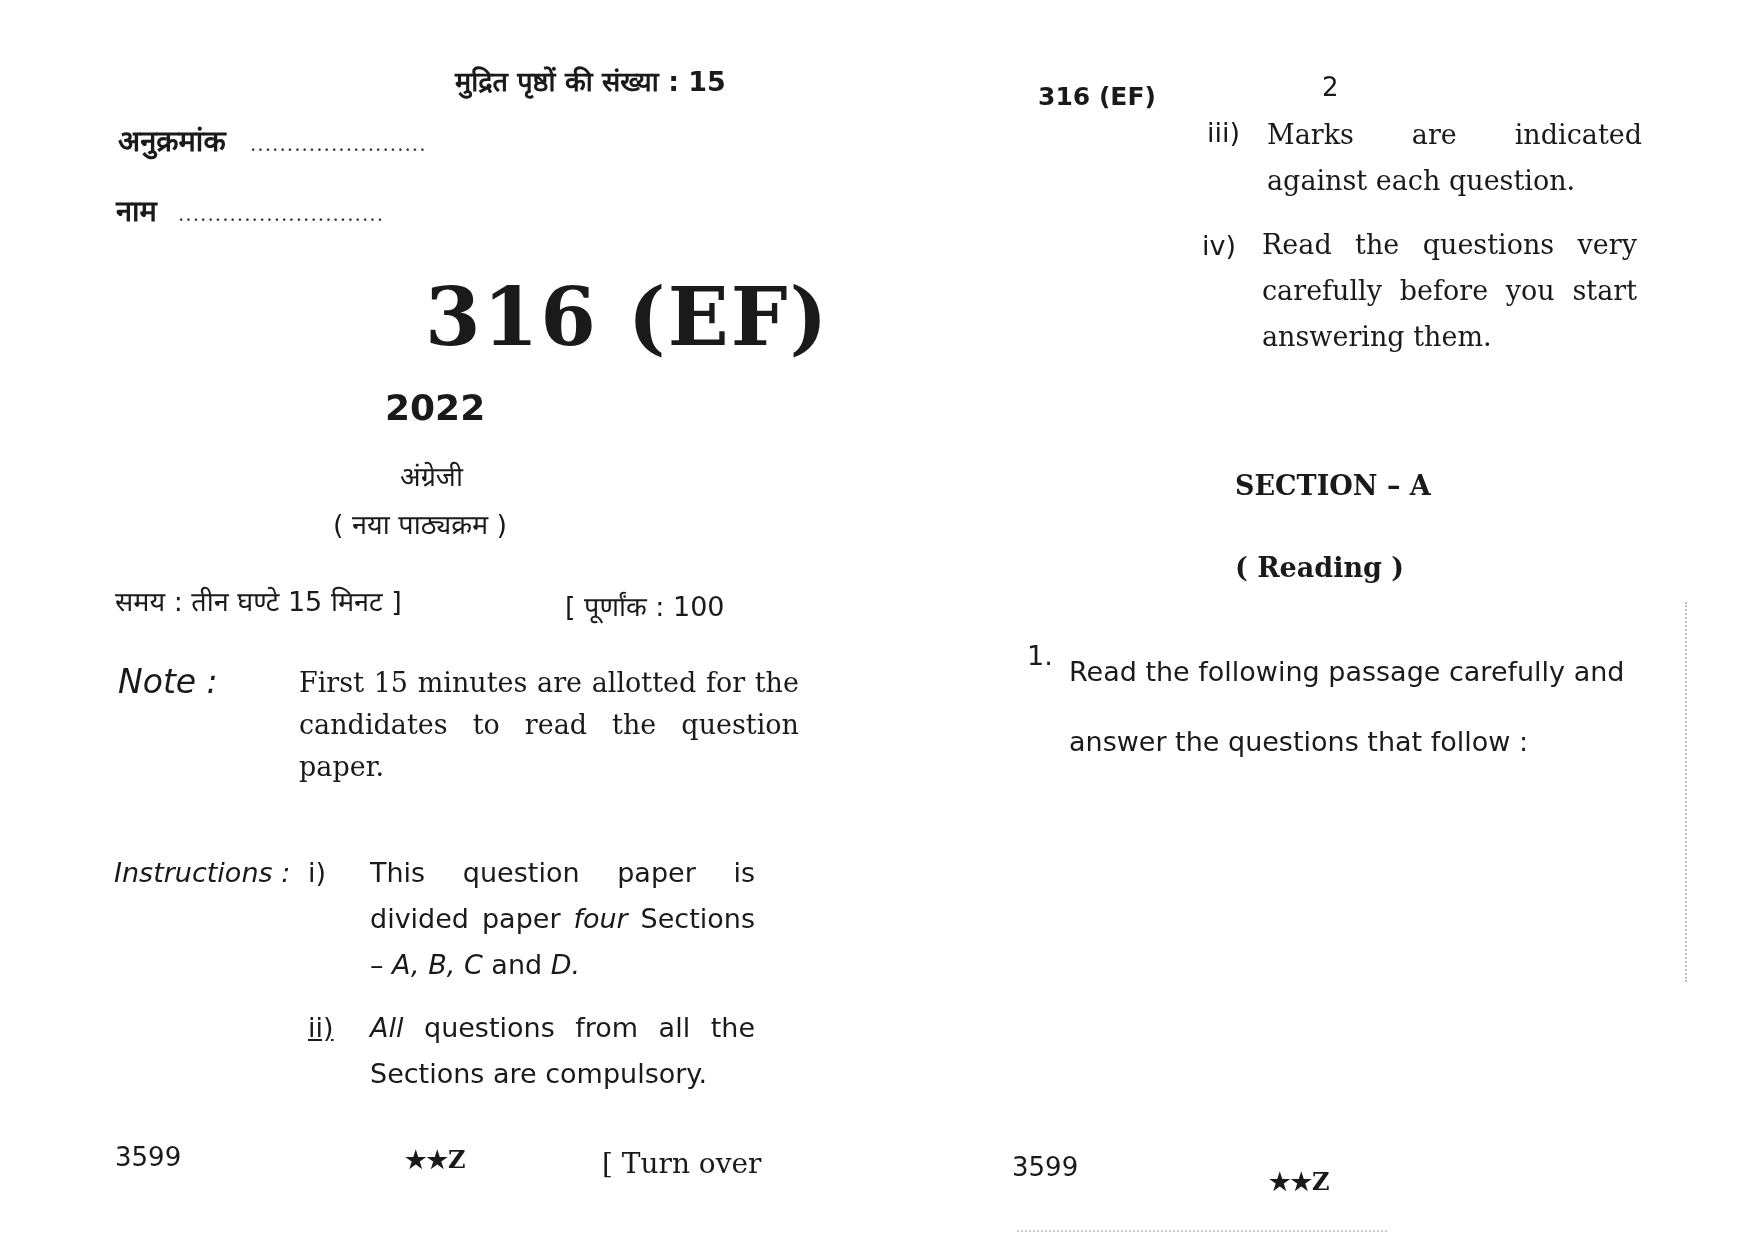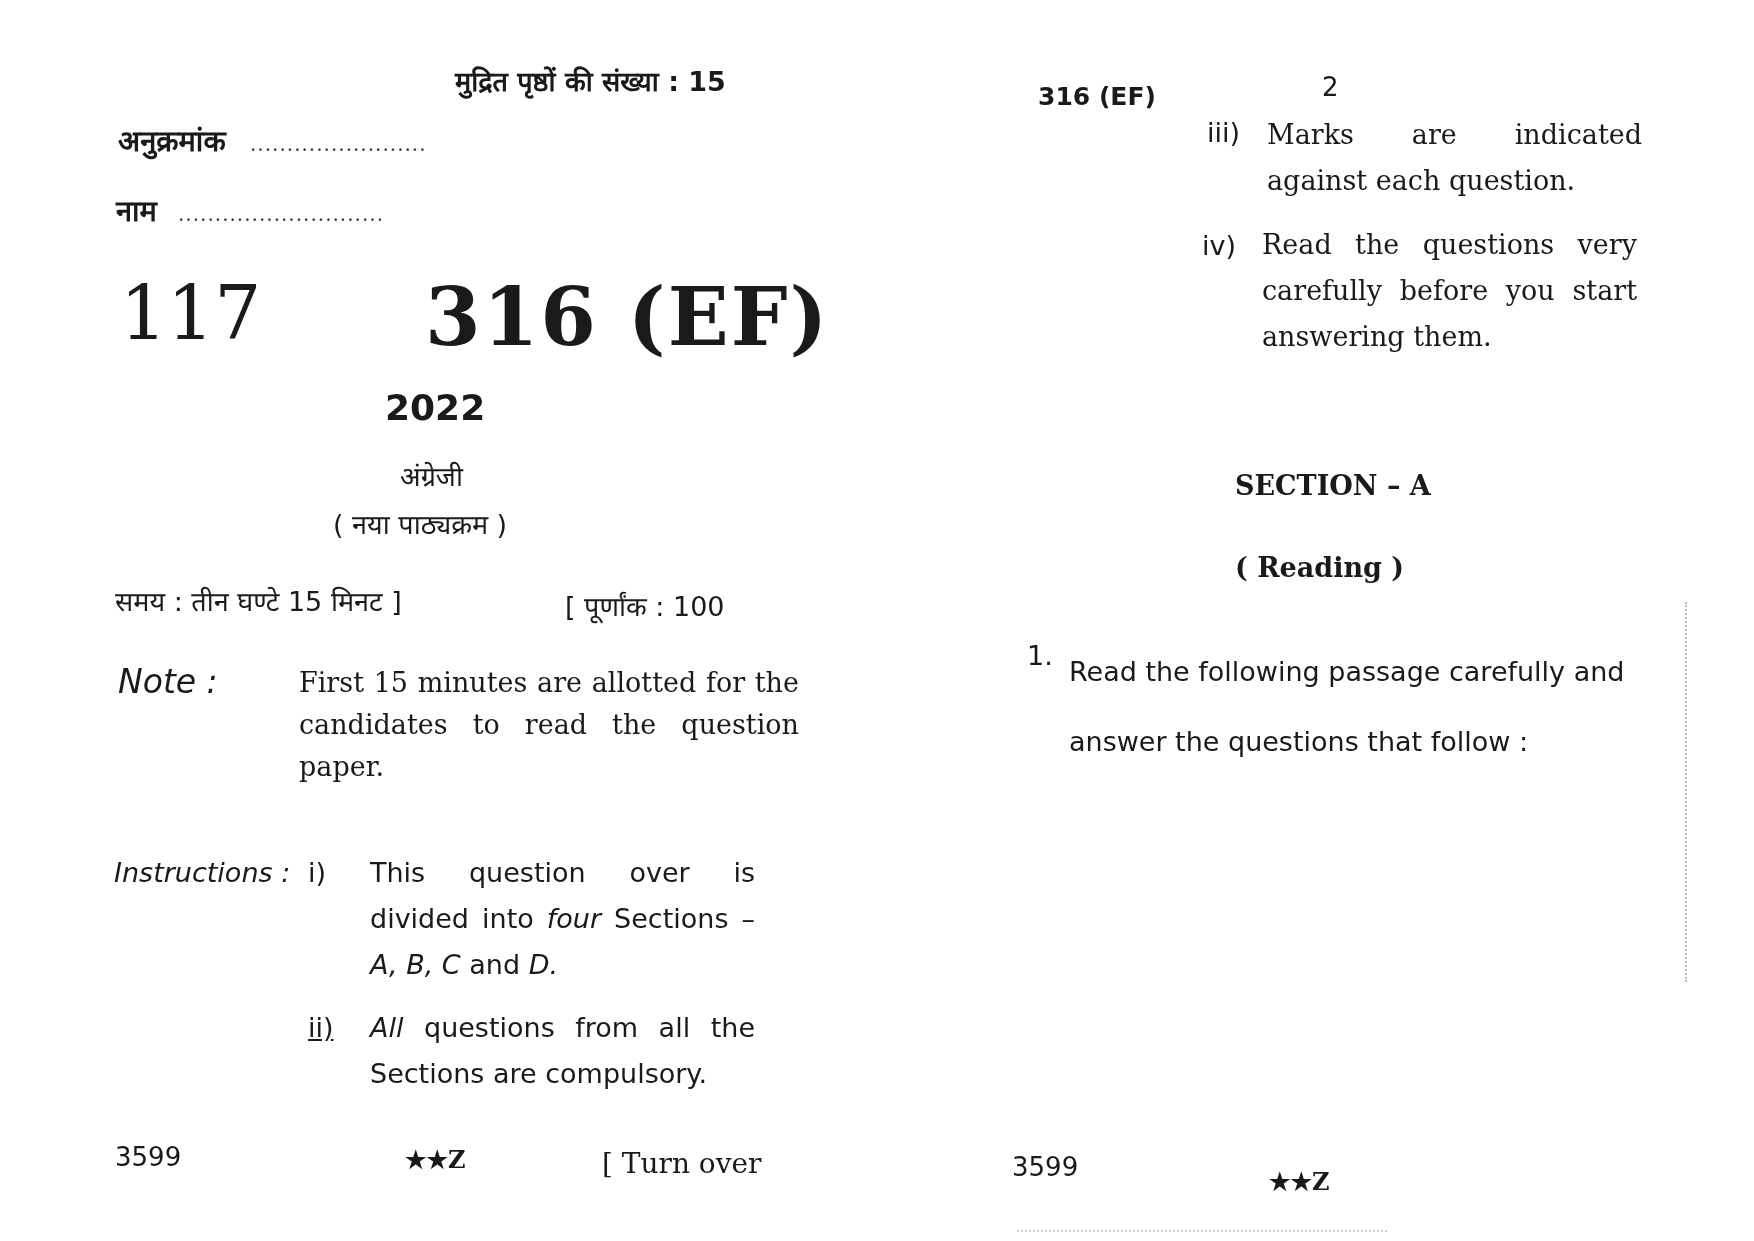--- a/index.html
+++ b/index.html
@@ -53,38 +53,37 @@
 
 <div class="page page-left">
   <div class="abs printed-pages">मुद्रित पृष्ठों की संख्या : 15</div>
 
   <div class="abs roll-label">अनुक्रमांक</div>
   <div class="abs roll-fill">........................</div>
 
   <div class="abs name-label">नाम</div>
   <div class="abs name-fill">............................</div>
 
-  <div class="abs code-small">117</div>
   <div class="abs code-big">316 (EF)</div>
 
   <div class="abs year">2022</div>
   <div class="abs subject">अंग्रेजी</div>
   <div class="abs syllabus">( नया पाठ्यक्रम )</div>
 
   <div class="abs time">समय : तीन घण्टे 15 मिनट  ]</div>
   <div class="abs marks">[ पूर्णांक : 100</div>
 
   <div class="abs note-label">Note :</div>
   <div class="abs note-text">First 15 minutes are allotted for the candidates to read the question paper.</div>
 
   <div class="abs instr-label">Instructions :</div>
 
   <div class="abs instr-num" style="left:308px; top:845px;">i)</div>
   <div class="abs instr-text" style="left:370px; top:838px;">
-    <span>This question over is divided into </span><i>four</i><span> Sections – </span><i>A, B, C</i><span> and </span><i>D.</i>
+    <span>This question paper is divided paper </span><i>four</i><span> Sections – </span><i>A, B, C</i><span> and </span><i>D.</i>
   </div>
 
   <div class="abs instr-num" style="left:308px; top:1000px;text-decoration:underline;">ii)</div>
   <div class="abs instr-text" style="left:370px; top:993px;">
     <i>All</i><span> questions from all the Sections are compulsory.</span>
   </div>
 
   <div class="abs footer-code" style="left:115px; top:1130px;">3599</div>
   <div class="abs footer-mark" style="left:405px; top:1133px;">★★Z</div>
   <div class="abs turn-over">[ Turn over</div>

